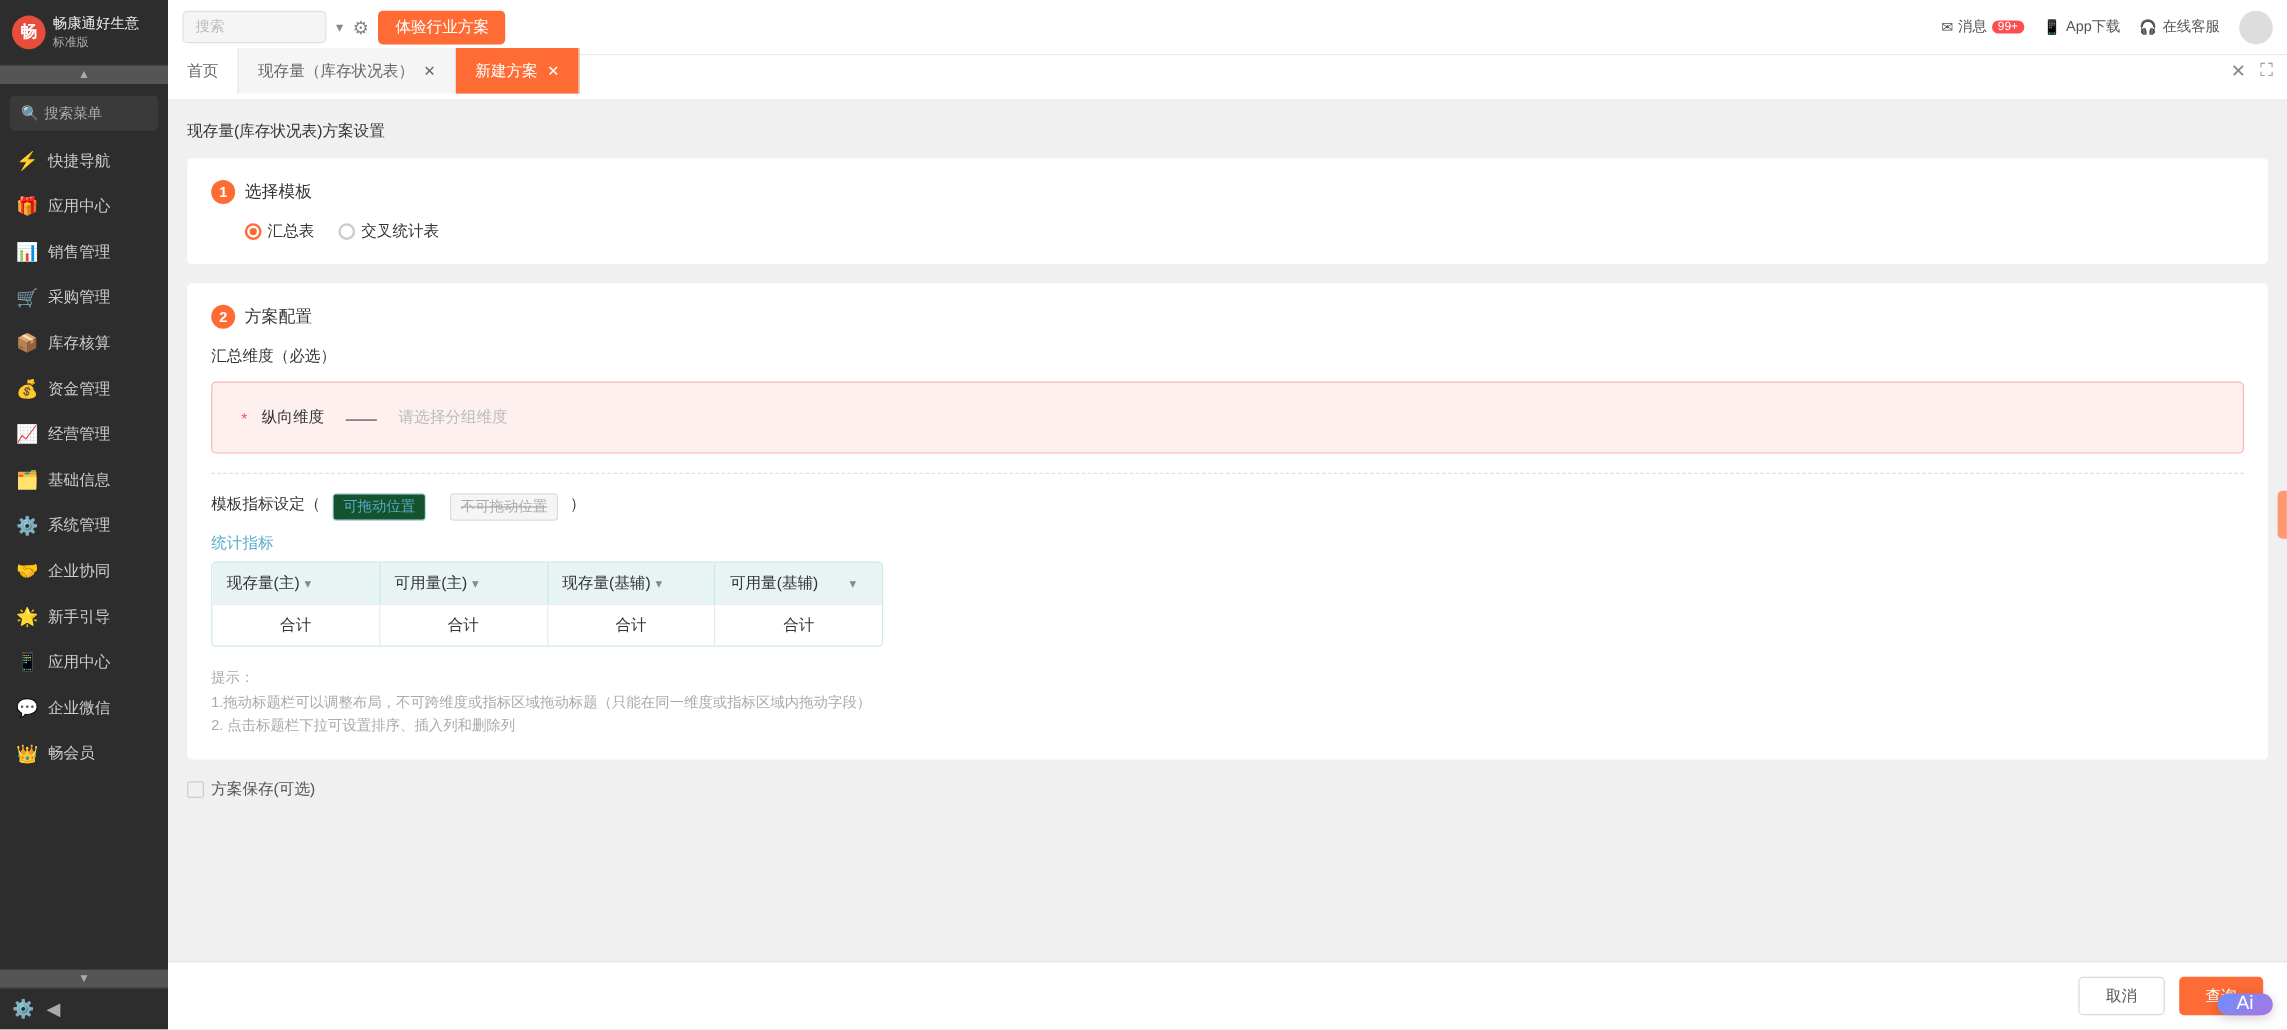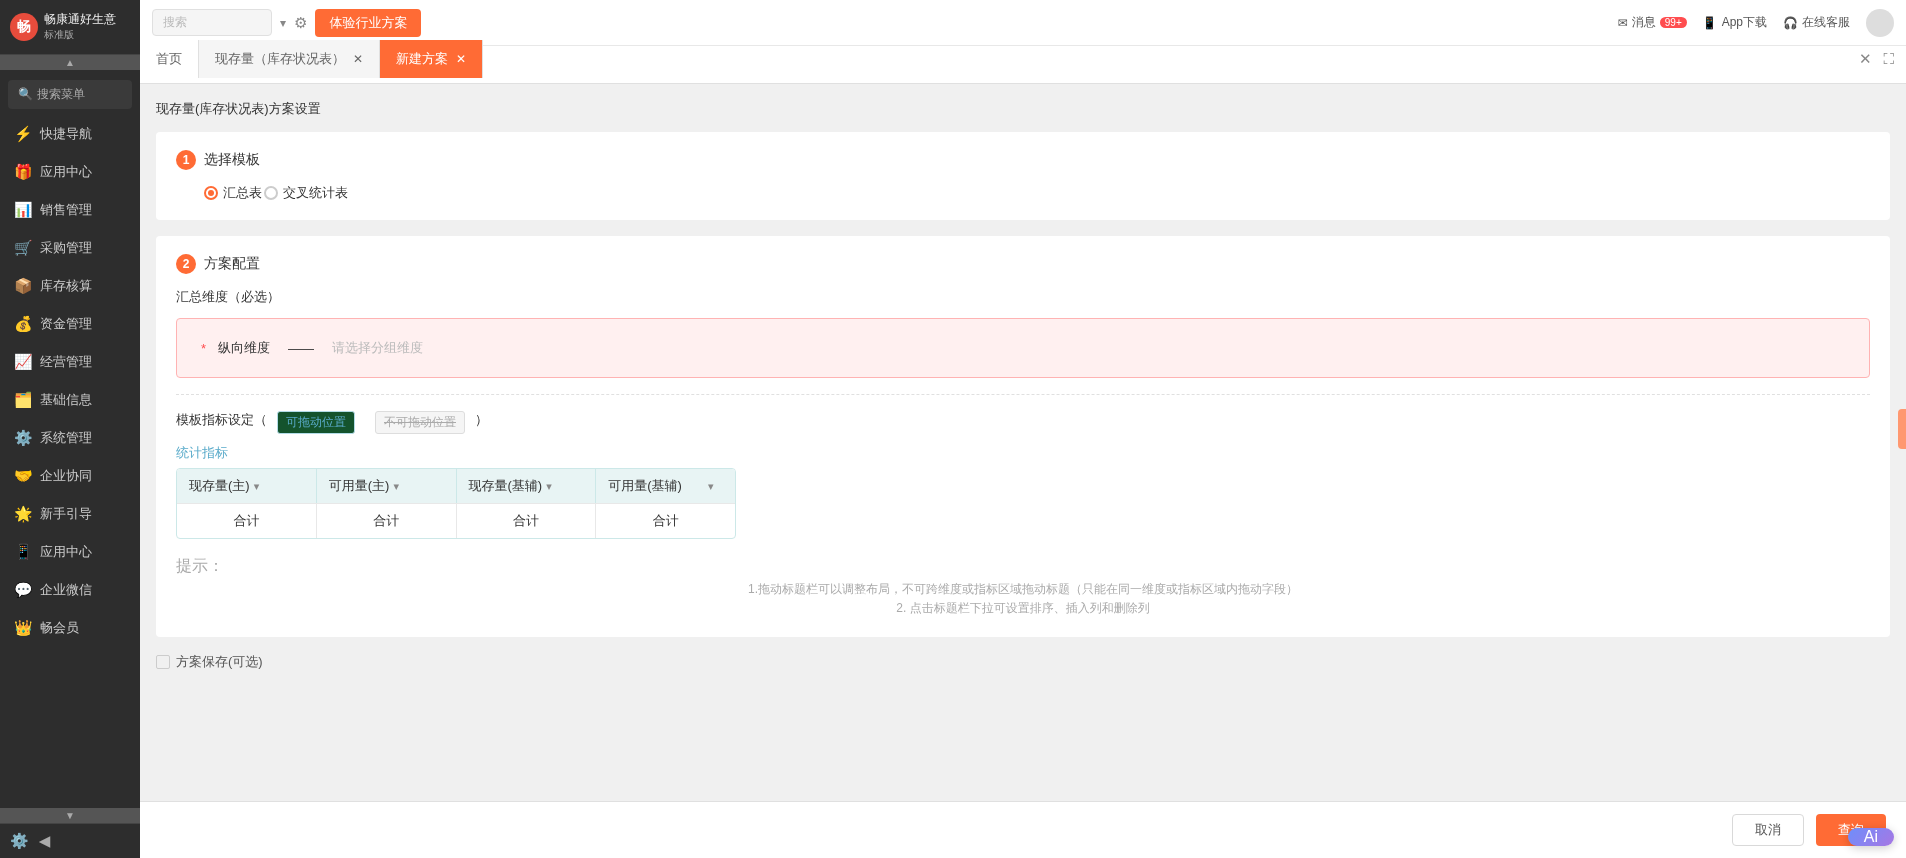--- a/index.html
+++ b/index.html
@@ -164,21 +164,21 @@
     .step-number {
       width: 20px; height: 20px;
       background: #ff6b35;
       color: white;
       border-radius: 50%;
       display: inline-flex; align-items: center; justify-content: center;
       font-size: 12px; font-weight: bold;
       flex-shrink: 0;
     }
 
-    .radio-group { display: flex; align-items: center; gap: 2px; margin-left: 28px; }
+    .radio-group { display: flex; align-items: center; gap: 20px; margin-left: 28px; }
     .radio-item { display: flex; align-items: center; gap: 5px; cursor: pointer; font-size: 13px; color: #333; }
     .radio-dot {
       width: 14px; height: 14px;
       border-radius: 50%;
       border: 2px solid #ccc;
       display: flex; align-items: center; justify-content: center;
     }
     .radio-dot.selected { border-color: #ff6b35; }
     .radio-dot.selected::after {
       content: '';
@@ -256,22 +256,22 @@
       text-align: center;
       font-size: 13px;
       color: #333;
       min-width: 130px;
       border-top: 1px solid #e8e8e8;
     }
     .stats-cell:last-child { border-right: none; }
 
     
     .tips-section { margin-top: 14px; }
-    .tips-title { color: #aaa; font-size: 16px; margin-bottom: 4px; }
-    .tips-item { color: #aaa; font-size: 12px; margin-bottom: 2px; text-align: center; }
+    .tips-title { color: #aaa; font-size: 12px; margin-bottom: 4px; }
+    .tips-item { color: #aaa; font-size: 12px; margin-bottom: 2px; }
 
     
     .save-row {
       display: flex; align-items: center; gap: 6px;
       font-size: 13px; color: #555;
       margin-top: 6px;
     }
     .save-checkbox {
       width: 14px; height: 14px;
       border: 1px solid #ccc;

